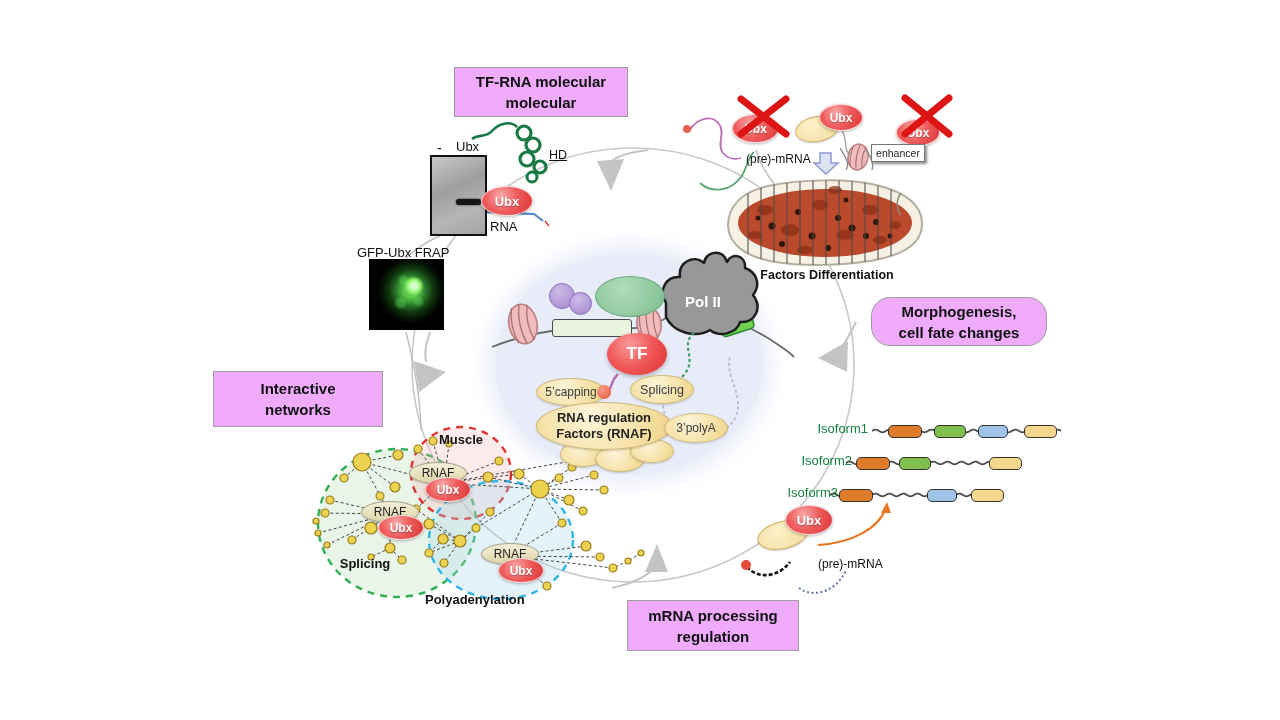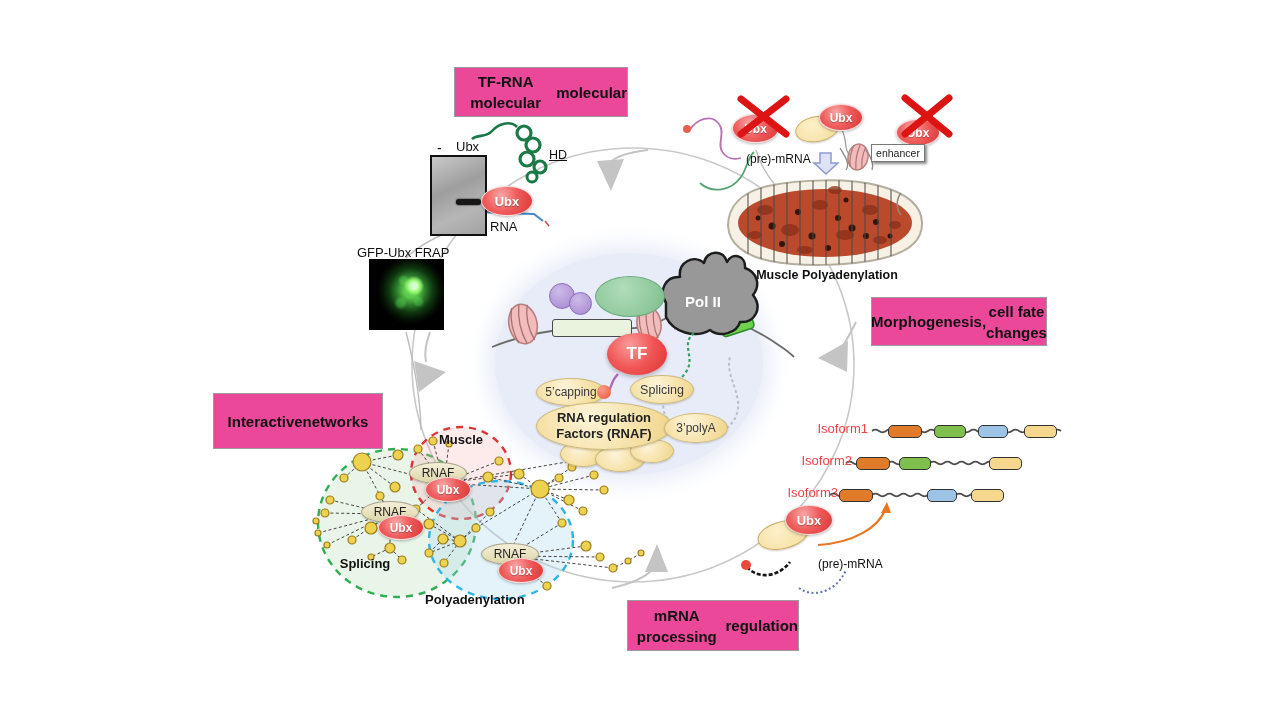--- a/index.html
+++ b/index.html
@@ -1,20 +1,20 @@
 <!DOCTYPE html>
 <html><head>
 <meta charset="utf-8">
 <style>
   html,body{margin:0;padding:0;background:#fff;}
   #stage{position:relative;width:1280px;height:720px;background:#fff;overflow:hidden;
          font-family:"Liberation Sans",sans-serif;color:#111;}
   svg{position:absolute;left:0;top:0;}
-  .titlebox{position:absolute;background:#ec4899;border:1.3px solid #9c9c9c;
-            display:flex;flex-direction:row;align-items:center;justify-content:center;
+  .titlebox{position:absolute;background:#f0abfc;border:1.3px solid #9c9c9c;
+            display:flex;flex-direction:column;align-items:center;justify-content:center;
             font-weight:bold;font-size:15px;line-height:21px;text-align:center;}
   .lbl{position:absolute;font-size:13px;color:#111;white-space:nowrap;}
   .lbl.b{font-weight:bold;}
   .ell{position:absolute;border-radius:50%;display:flex;align-items:center;justify-content:center;}
   .ubx{background:radial-gradient(circle at 38% 30%, #f8a7a7 0%, #ef5b5b 45%, #d93535 100%);
        border:1px solid rgba(255,255,255,.75);color:#fff;font-weight:bold;font-size:12px;
        text-shadow:0 1px 1px rgba(0,0,0,.3);box-shadow:0 1px 3px rgba(0,0,0,.3);}
   .tf{background:radial-gradient(circle at 38% 28%, #fa9a9a 0%, #f05454 50%, #dd3232 100%);
       color:#fff;font-weight:bold;font-size:17px;box-shadow:0 2px 4px rgba(0,0,0,.25);}
   .proc{background:radial-gradient(circle at 40% 28%, #fdf4d8 0%, #f4dd9c 70%, #eed28a 100%);
@@ -31,21 +31,21 @@
   .gfpblob{position:absolute;inset:0;background:
       radial-gradient(circle at 60% 38%, #d6ffd0 0 3px, rgba(160,255,120,.9) 6px, transparent 10px),
       radial-gradient(circle at 56% 44%, rgba(110,240,90,.85) 0 7px, rgba(70,200,70,.6) 15px, rgba(40,140,40,.4) 22px, rgba(20,80,20,.22) 29px, transparent 34px),
       radial-gradient(circle at 42% 62%, rgba(110,230,100,.5) 0 3px, transparent 7px),
       radial-gradient(circle at 46% 30%, rgba(110,230,100,.45) 0 3px, transparent 6px),
       radial-gradient(circle at 66% 60%, rgba(110,230,100,.4) 0 3px, transparent 6px);}
   .enh{position:absolute;left:871px;top:144px;width:52px;height:16px;background:#fff;
        border:1px solid #777;box-shadow:1.5px 1.5px 2.5px rgba(0,0,0,.45);
        display:flex;align-items:center;justify-content:center;font-size:10.5px;color:#222;}
   .block{position:absolute;height:13px;border:1.5px solid #333;border-radius:5px;box-sizing:border-box;}
-  .iso-label{position:absolute;width:90px;text-align:right;font-size:13px;color:#ef4444;}
+  .iso-label{position:absolute;width:90px;text-align:right;font-size:13px;color:#15803d;}
   .lavender{position:absolute;left:495px;top:253px;width:268px;height:222px;border-radius:50%;
        background:#e8ecf8;box-shadow:0 0 22px 8px #e8ecf8;}
   .greenrect{position:absolute;left:552px;top:319px;width:78px;height:16px;border:1.5px solid #4a4a4a;
        border-radius:3px;background:#e9f3dd;}
   .purp{position:absolute;border-radius:50%;background:radial-gradient(circle at 38% 30%,#cdbbe8,#b096d6 70%,#9c7fca);
        border:1px solid #8a6cc0;}
   .bigg{position:absolute;left:595px;top:276px;width:68px;height:39px;border-radius:50%;
        background:radial-gradient(circle at 40% 30%,#b1dcba,#8cc79a 70%,#79b789);border:1px solid #6aa87e;}
 </style>
 </head>
@@ -306,25 +306,25 @@
       <path d="M747,567 C757,579 778,578 790,562" stroke="#151515" stroke-width="2.6" stroke-dasharray="4,2"></path>
       <circle cx="746" cy="565" r="5" fill="#e84a3a" stroke="none"></circle>
       <path d="M799,588 C812,598 836,593 846,570" stroke="#6274b0" stroke-width="2" stroke-dasharray="2,2.5"></path>
     </g>
   </svg>
 
   <div class="titlebox" style="left:454px;top:67px;width:172px;height:48px;">
     <span>TF-RNA molecular</span>
     <span>molecular</span>
   </div>
-  <div class="titlebox" style="left:213px;top:393px;width:168px;height:54px;">
+  <div class="titlebox" style="left:213px;top:371px;width:168px;height:54px;">
     <span>Interactive</span>
     <span>networks</span>
   </div>
-  <div class="titlebox" style="left:871px;top:297px;width:174px;height:47px;">
+  <div class="titlebox" style="left:871px;top:297px;width:174px;height:47px;border-radius:19px;">
     <span>Morphogenesis,</span>
     <span>cell fate changes</span>
   </div>
   <div class="titlebox" style="left:627px;top:600px;width:170px;height:49px;">
     <span>mRNA processing</span>
     <span>regulation</span>
   </div>
 
   <div class="lbl" style="left:437px;top:140px;font-size:14px;">-</div>
   <div class="lbl" style="left:456px;top:139px;">Ubx</div>
@@ -356,21 +356,21 @@
   </div>
   <div class="ell proc" style="left:664px;top:413px;width:62px;height:28px;">3’polyA</div>
   <div class="ell" style="left:597px;top:385px;width:14px;height:14px;background:radial-gradient(circle at 35% 30%,#fa9c8a,#e8543a);"></div>
 
   <div class="ell ubx" style="left:732px;top:114px;width:45px;height:27px;">Ubx</div>
   <div class="ell yellowoval" style="left:795px;top:116px;width:42px;height:24px;transform:rotate(-10deg);"></div>
   <div class="ell ubx" style="left:819px;top:104px;width:42px;height:25px;">Ubx</div>
   <div class="ell ubx" style="left:896px;top:119px;width:42px;height:25px;">Ubx</div>
   <div class="lbl" style="left:746px;top:152px;font-size:12px;">(pre)-mRNA</div>
   <div class="enh">enhancer</div>
-  <div class="lbl b" style="left:752px;top:268px;width:150px;text-align:center;font-size:12.5px;">Muscle Polyadenylation</div>
+  <div class="lbl b" style="left:752px;top:268px;width:150px;text-align:center;font-size:12.5px;">Factors Differentiation</div>
 
   <div class="lbl b" style="left:415px;top:432px;width:92px;text-align:center;">Muscle</div>
   <div class="lbl b" style="left:330px;top:556px;width:70px;text-align:center;">Splicing</div>
   <div class="lbl b" style="left:425px;top:592px;width:122px;">Polyadenylation</div>
 
   <div class="ell rnafpill" style="left:409px;top:462px;width:56px;height:20px;">RNAF</div>
   <div class="ell ubx" style="left:425px;top:477px;width:44px;height:23px;">Ubx</div>
   <div class="ell rnafpill" style="left:361px;top:501px;width:56px;height:20px;">RNAF</div>
   <div class="ell ubx" style="left:378px;top:515px;width:44px;height:23px;">Ubx</div>
   <div class="ell rnafpill" style="left:481px;top:543px;width:56px;height:20px;">RNAF</div>

